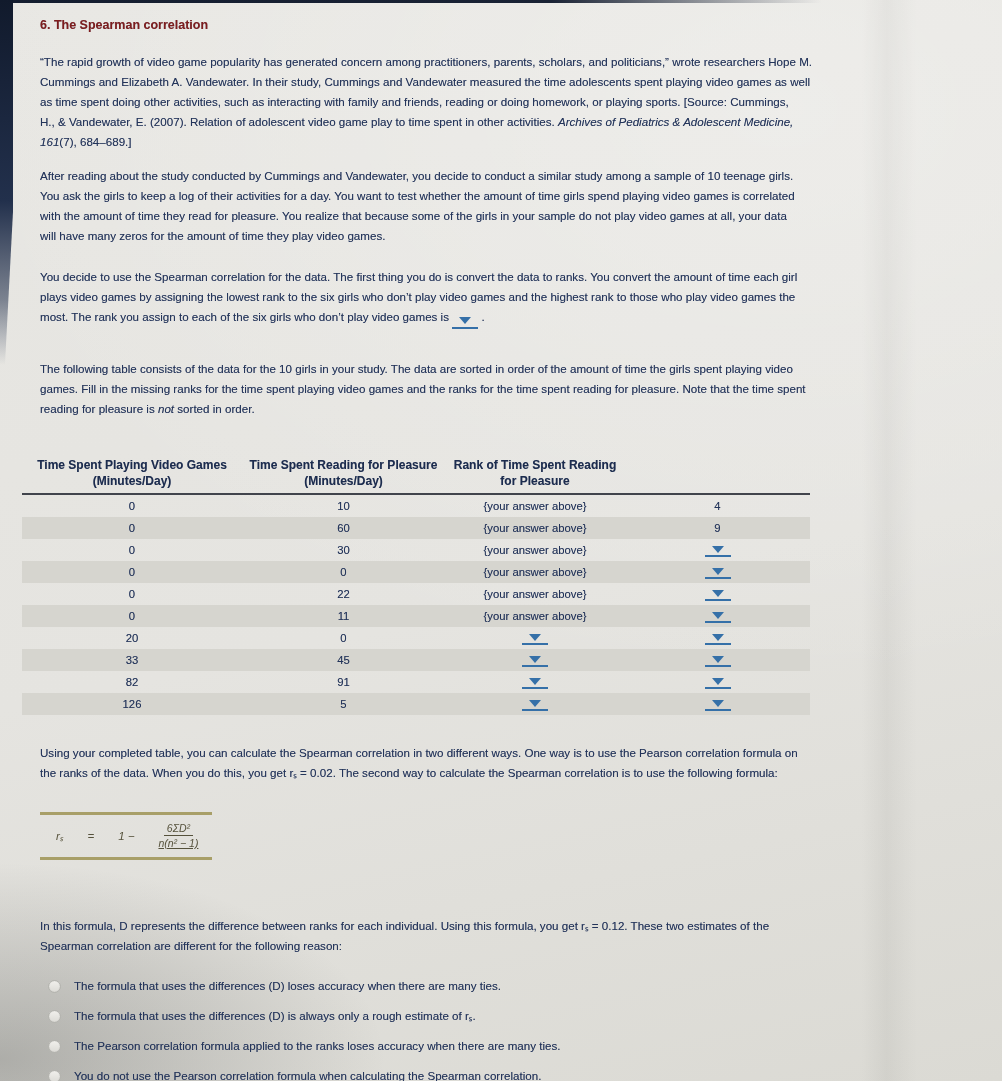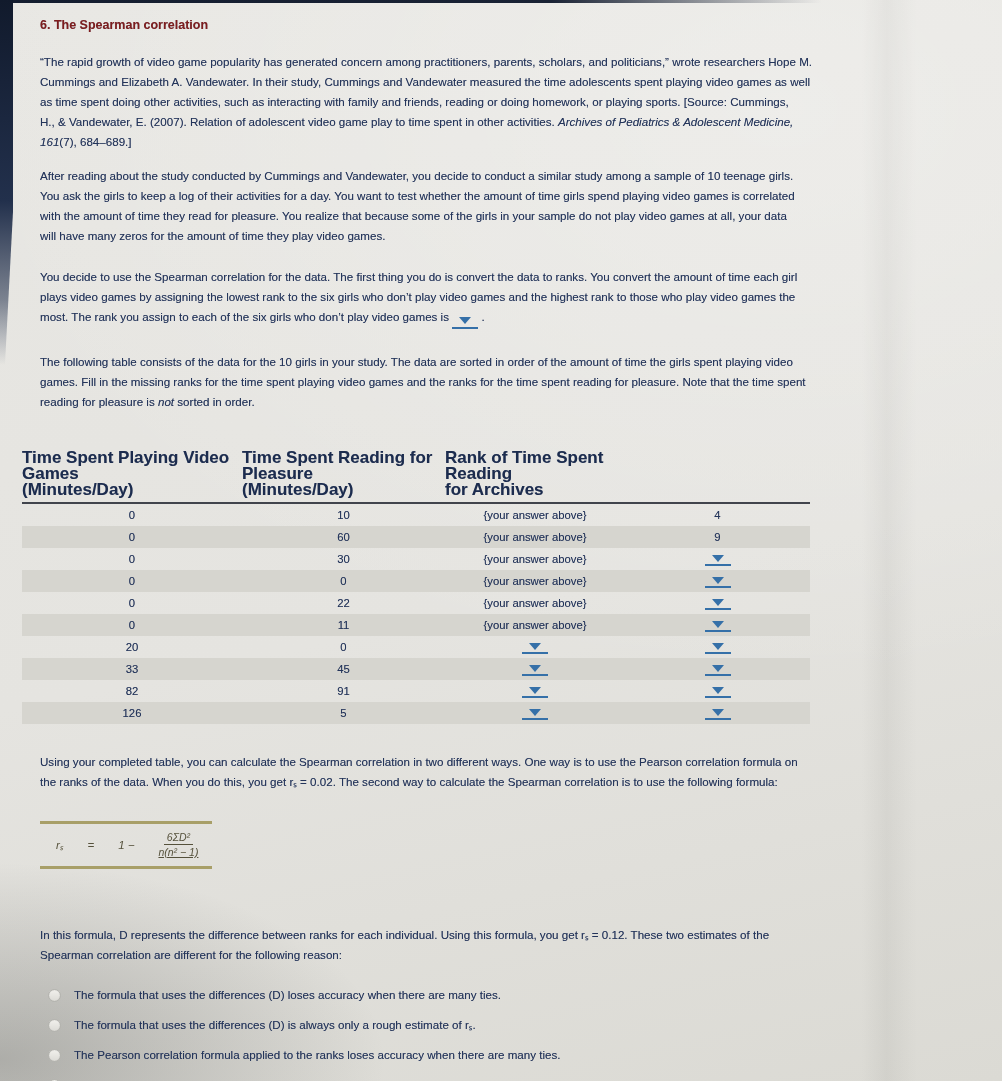--- a/index.html
+++ b/index.html
@@ -15,35 +15,35 @@
   .edge-top{position:absolute;top:0;left:0;width:100%;height:3px;z-index:5;
     background:linear-gradient(90deg,#141d2f 0%,#1a2335 55%,rgba(26,35,53,0) 82%);}
   .edge-left{position:absolute;top:0;left:0;width:13px;height:365px;z-index:5;
     background:linear-gradient(180deg,#111a2c 0%,#243florida florid0% ,#22304c 55%,rgba(34,48,76,0.55) 82%,rgba(34,48,76,0) 100%);
     background:linear-gradient(180deg,#111a2c 0%,#22304c 55%,rgba(34,48,76,0.55) 82%,rgba(34,48,76,0) 100%);
     clip-path:polygon(0 0,100% 0,100% 58%,38% 100%,0 100%);}
   .content{position:absolute;left:13px;top:0;right:0;bottom:0;padding:0 40px 0 27px;
     text-shadow:0 0 0.5px rgba(35,52,90,0.45);}
   h1.title{font-size:12.5px;font-weight:bold;color:#7f1d1d;margin:15px 0 0;line-height:20px;}
   .para{font-size:11.6px;line-height:20px;white-space:pre-line;margin:0;max-width:925px;}
-  .mt-p1{margin-top:17px}.mt-p2{margin-top:14px}.mt-p3{margin-top:21px}.mt-p4{margin-top:23px}
+  .mt-p1{margin-top:17px}.mt-p2{margin-top:14px}.mt-p3{margin-top:21px}.mt-p4{margin-top:30px}
   .mt-p5{margin-top:28px}.mt-p6{margin-top:56px}
   em{font-style:italic}
 
   
   .dd{display:inline-flex;flex-direction:column;align-items:center;justify-content:flex-end;
       border-bottom:2px solid #3570a8;padding:2px 7px 3px;vertical-align:-3px;cursor:pointer;}
   .dd-tri{width:0;height:0;border-left:6px solid transparent;border-right:6px solid transparent;
       border-top:7px solid #3570a8;}
 
   
   .rtable{margin-top:38px;margin-left:-18px;width:788px;}
   .thead{display:grid;grid-template-columns:220px 203px 180px 185px;
       border-bottom:2px solid #41444c;padding-bottom:4px;}
-  .hcell{font-weight:bold;font-size:17px;line-height:16px;text-align:left;
+  .hcell{font-weight:bold;font-size:12px;line-height:16px;text-align:center;
       white-space:pre-line;color:#1c2c4e;}
   .trow{display:grid;grid-template-columns:220px 203px 180px 185px;height:22px;align-items:center;}
   .trow.stripe{background:#d6d5cf;}
   .tcell{text-align:center;font-size:11.3px;line-height:14px;}
   .tcell .dd{vertical-align:middle;padding:1px 7px 2px;}
 
   
   .formula{display:inline-flex;align-items:center;gap:24px;margin-top:29px;
       border-top:3px solid #a89f68;border-bottom:3px solid #a89f68;
       padding:7px 14px 8px 16px;color:#55513b;font-size:11.5px;font-style:italic;
@@ -90,21 +90,21 @@
 games. Fill in the missing ranks for the time spent playing video games and the ranks for the time spent reading for pleasure. Note that the time spent
 reading for pleasure is </span><em>not</em><span> sorted in order.</span></p>
 
   <div class="rtable">
     <div class="thead">
       <div class="hcell">Time Spent Playing Video Games
 (Minutes/Day)</div>
       <div class="hcell">Time Spent Reading for Pleasure
 (Minutes/Day)</div>
       <div class="hcell">Rank of Time Spent Reading
-for Archives</div>
+for Pleasure</div>
     </div>
     <div class="tbody">
         <div class="trow">
           <div class="tcell">0</div>
           <div class="tcell">10</div>
           <div class="tcell">{your answer above}</div>
           <div class="tcell">4</div>
         </div>
         <div class="trow stripe">
           <div class="tcell">0</div>

